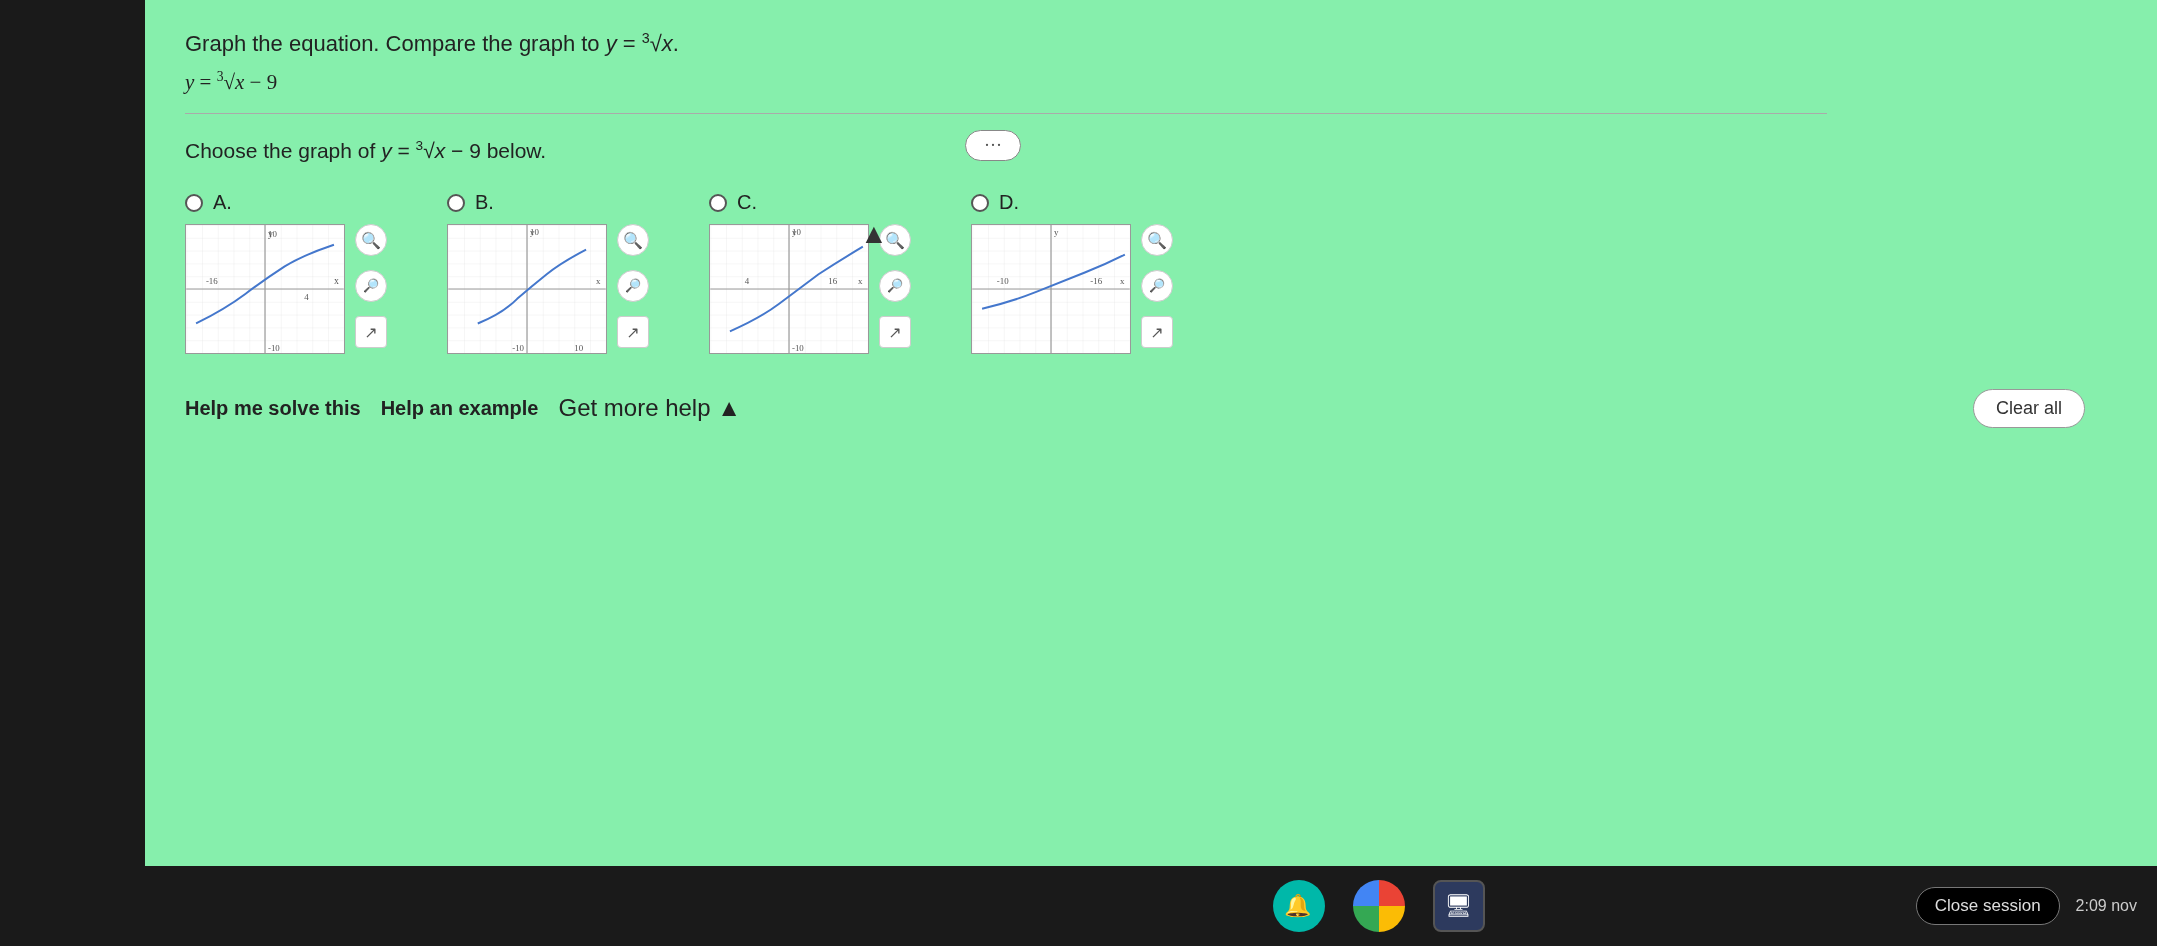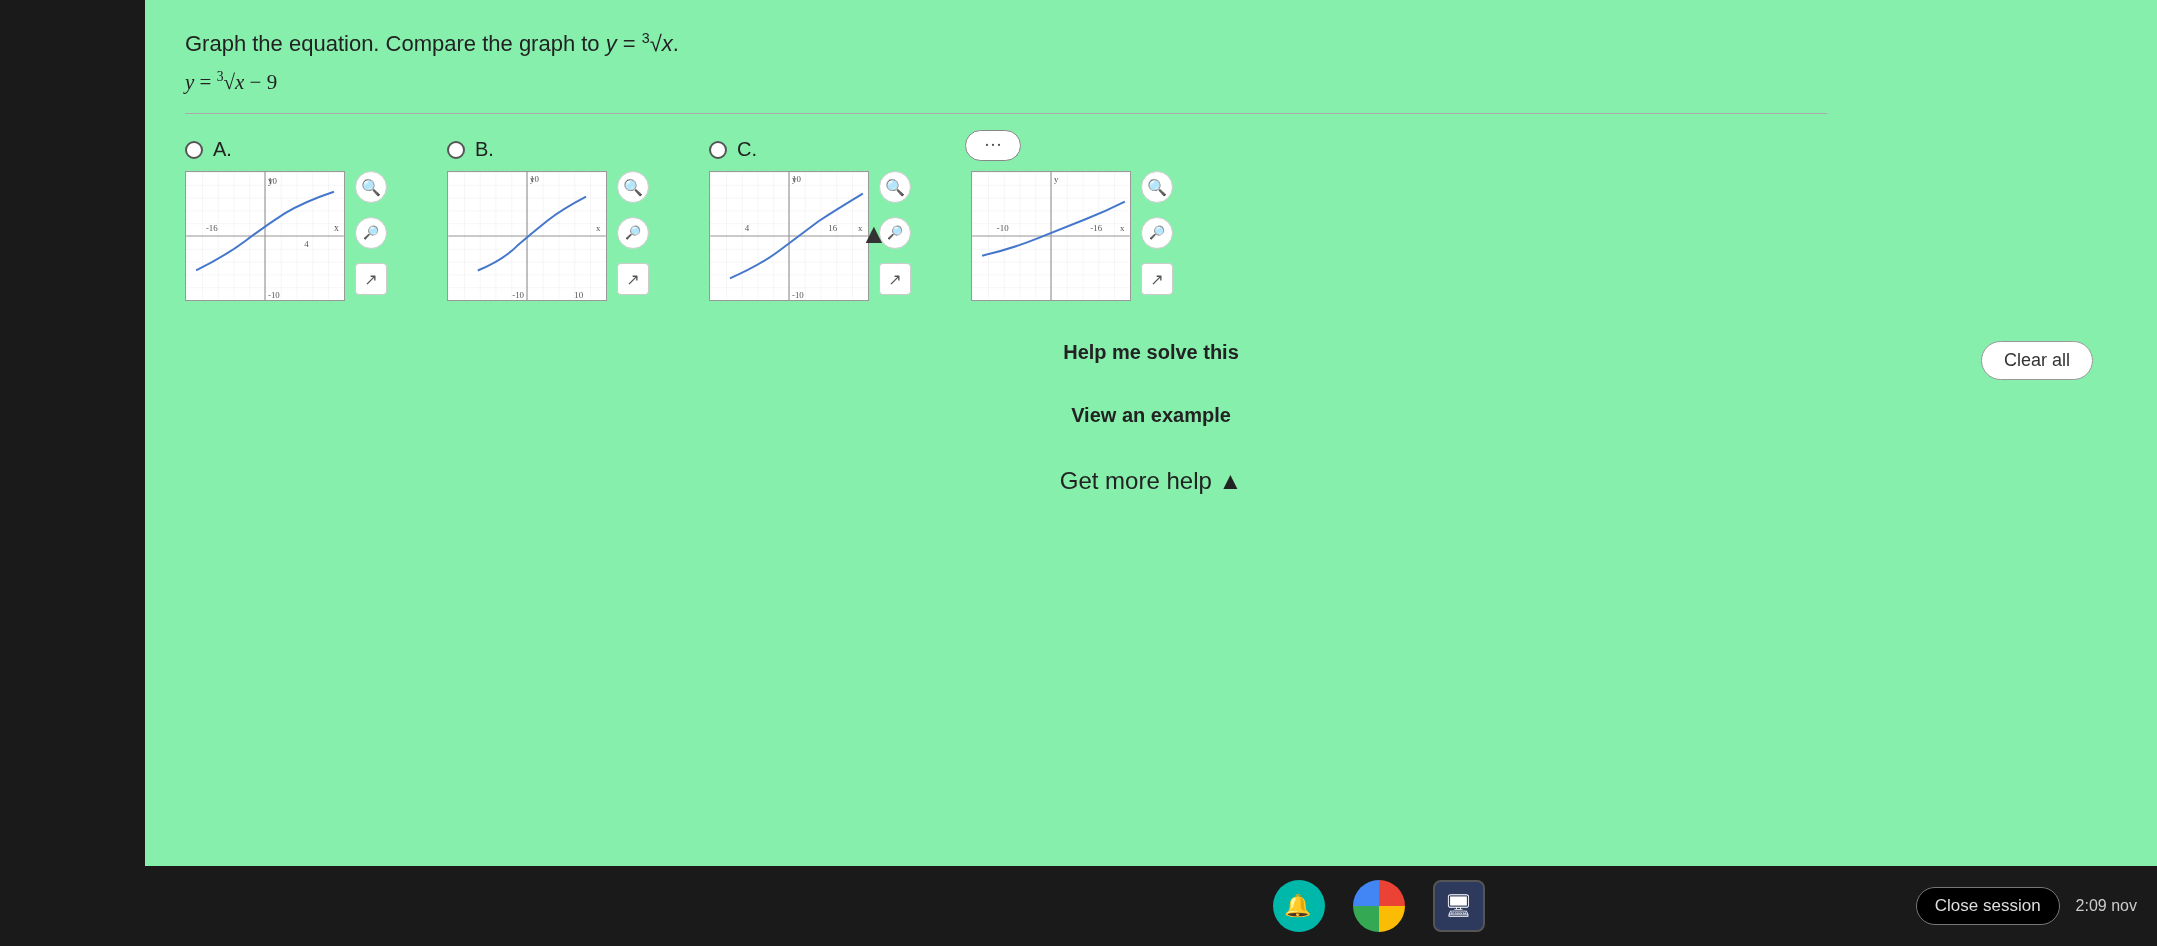--- a/index.html
+++ b/index.html
@@ -151,24 +151,23 @@
       align-items: center;
       justify-content: center;
       cursor: pointer;
       font-size: 16px;
       color: #555;
     }
 
     .help-row {
       display: flex;
       align-items: center;
-      gap: 40px;
+      gap: 20px;
       margin-top: 20px;
       margin-bottom: 30px;
-      flex-direction: column;
     }
 
     .help-link {
       font-size: 20px;
       font-weight: bold;
       color: #222;
       text-decoration: none;
       cursor: pointer;
       font-family: Arial, sans-serif;
     }
@@ -179,21 +178,21 @@
       color: #222;
       cursor: pointer;
       display: flex;
       align-items: center;
       gap: 4px;
       font-family: Arial, sans-serif;
     }
 
     .clear-all-btn {
       position: absolute;
-      right: 64px;
+      right: 72px;
       border: 1px solid #999;
       border-radius: 20px;
       padding: 8px 22px;
       font-size: 18px;
       background: #fff;
       color: #333;
       cursor: pointer;
       font-family: Arial, sans-serif;
     }
 
@@ -320,20 +319,23 @@
   </div>
 
   <div class="equation-display">
     <em>y</em> = <sup>3</sup>√<em>x</em> − 9
   </div>
 
   <div class="dots-button">···</div>
 
   <hr class="divider">
 
+  <div class="choose-label">
+    Choose the graph of <em>y</em> = <sup>3</sup>√<em>x</em> − 9 below.
+  </div>
 
   <div class="choices-row">
 
     <div class="choice-item">
       <div class="choice-label-row">
         <span class="radio-circle"></span>
         <span>A.</span>
       </div>
       <div class="graph-container">
         <div class="graph-box">
@@ -463,21 +465,21 @@
           <div class="icon-btn" style="font-size:13px;">🔎</div>
           <div class="icon-btn-square">↗</div>
         </div>
       </div>
     </div>
 
   </div>
 
   <div class="help-row">
     <a class="help-link">Help me solve this</a>
-    <a class="help-link">View an example</a>
+    <a class="help-link">Help an example</a>
     <span class="get-more-help">Get more help ▲</span>
     <button class="clear-all-btn">Clear all</button>
   </div>
 
 </div>
 
 <div class="cursor-arrow">▲</div>
 
 <div class="bottom-bar">
   <button class="review-progress-btn">Review Progress</button>

